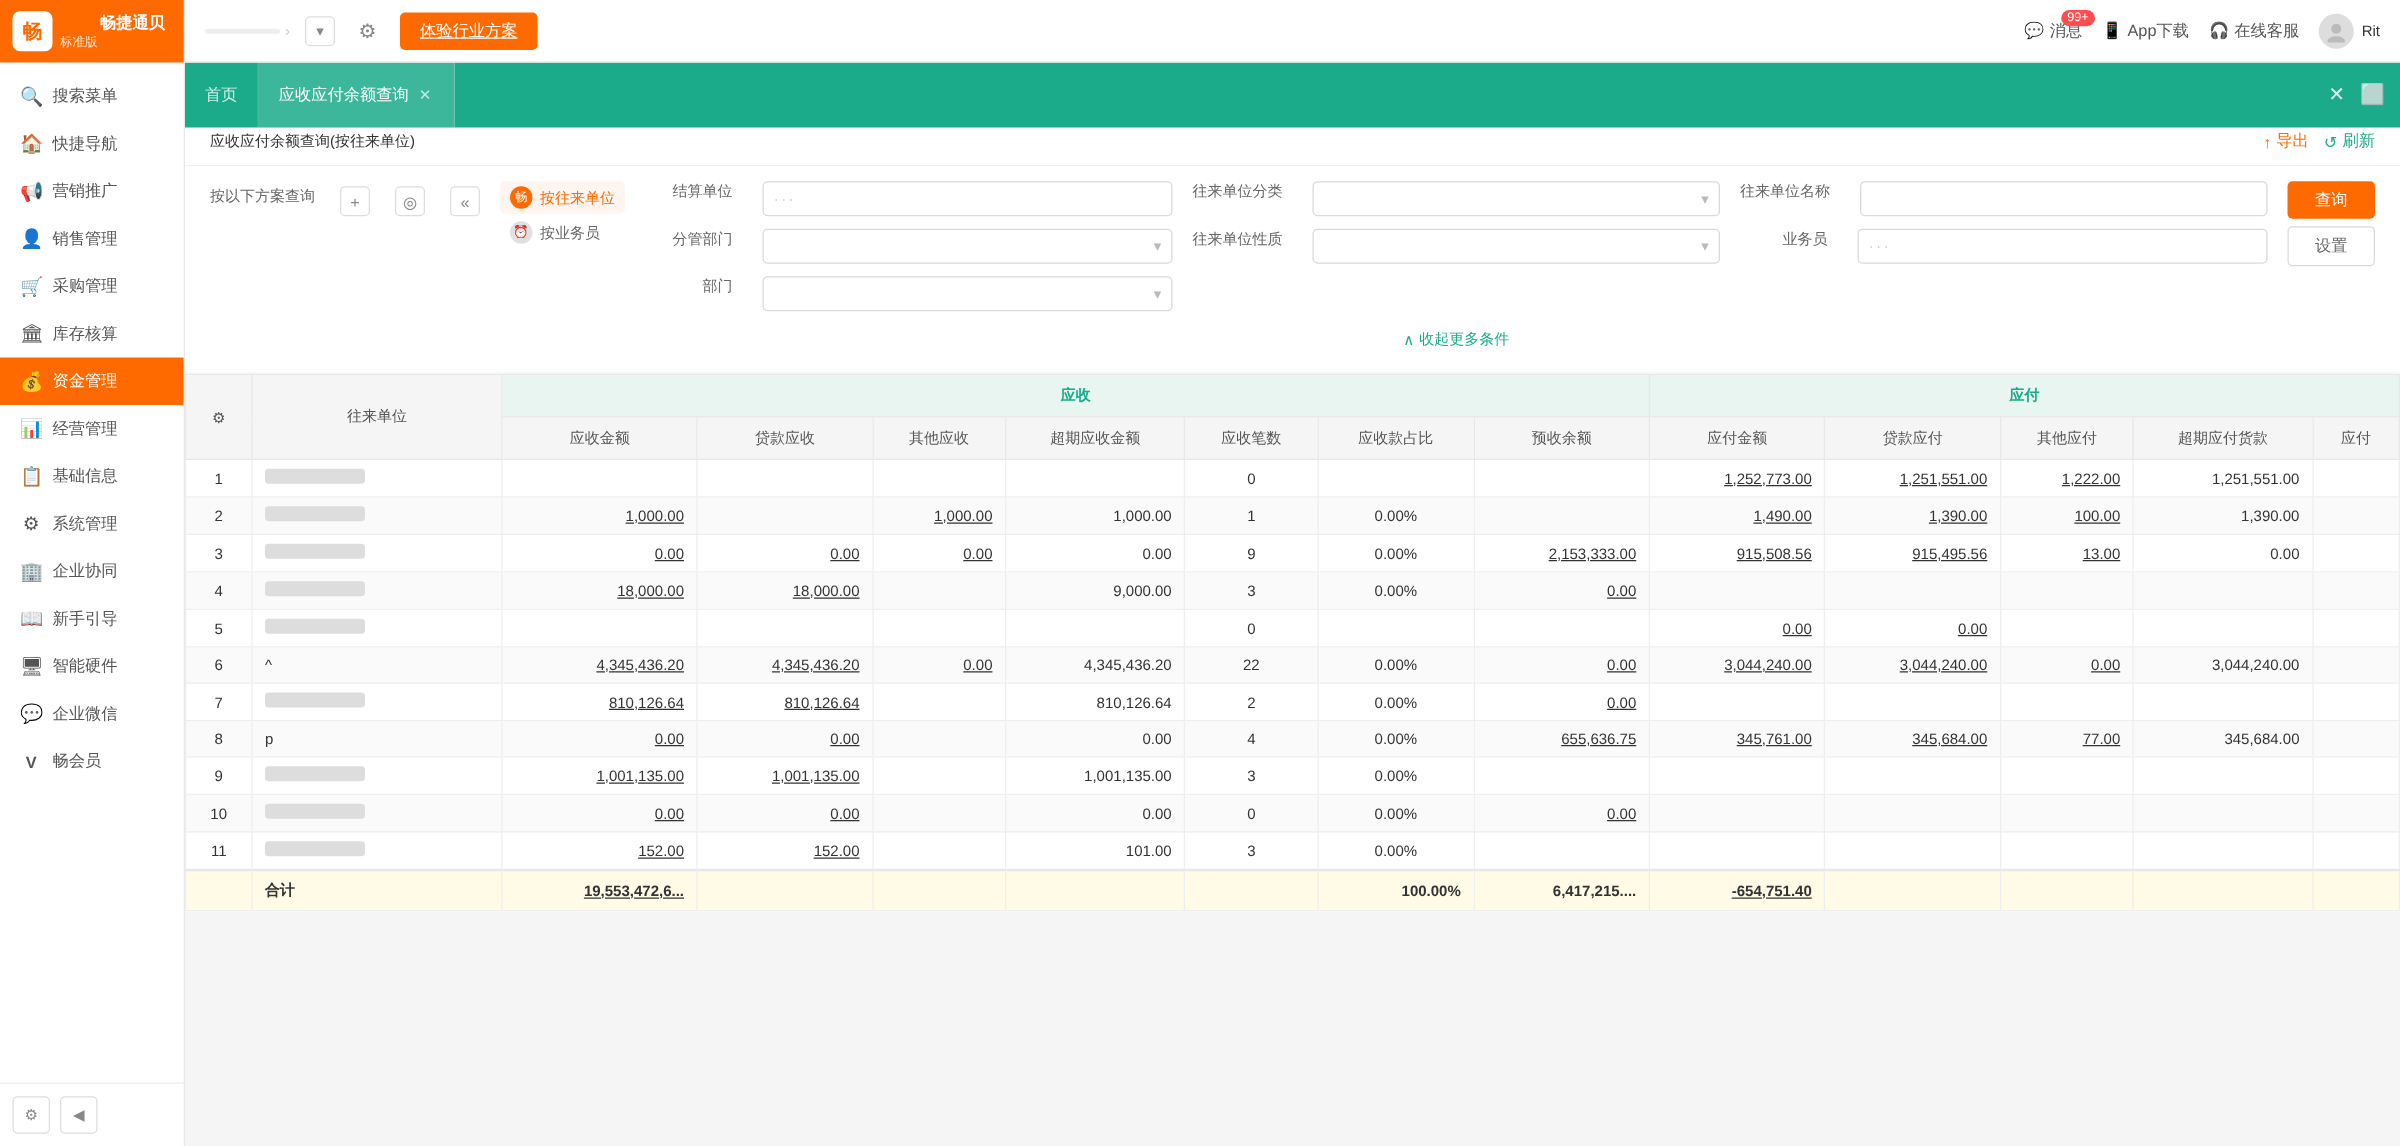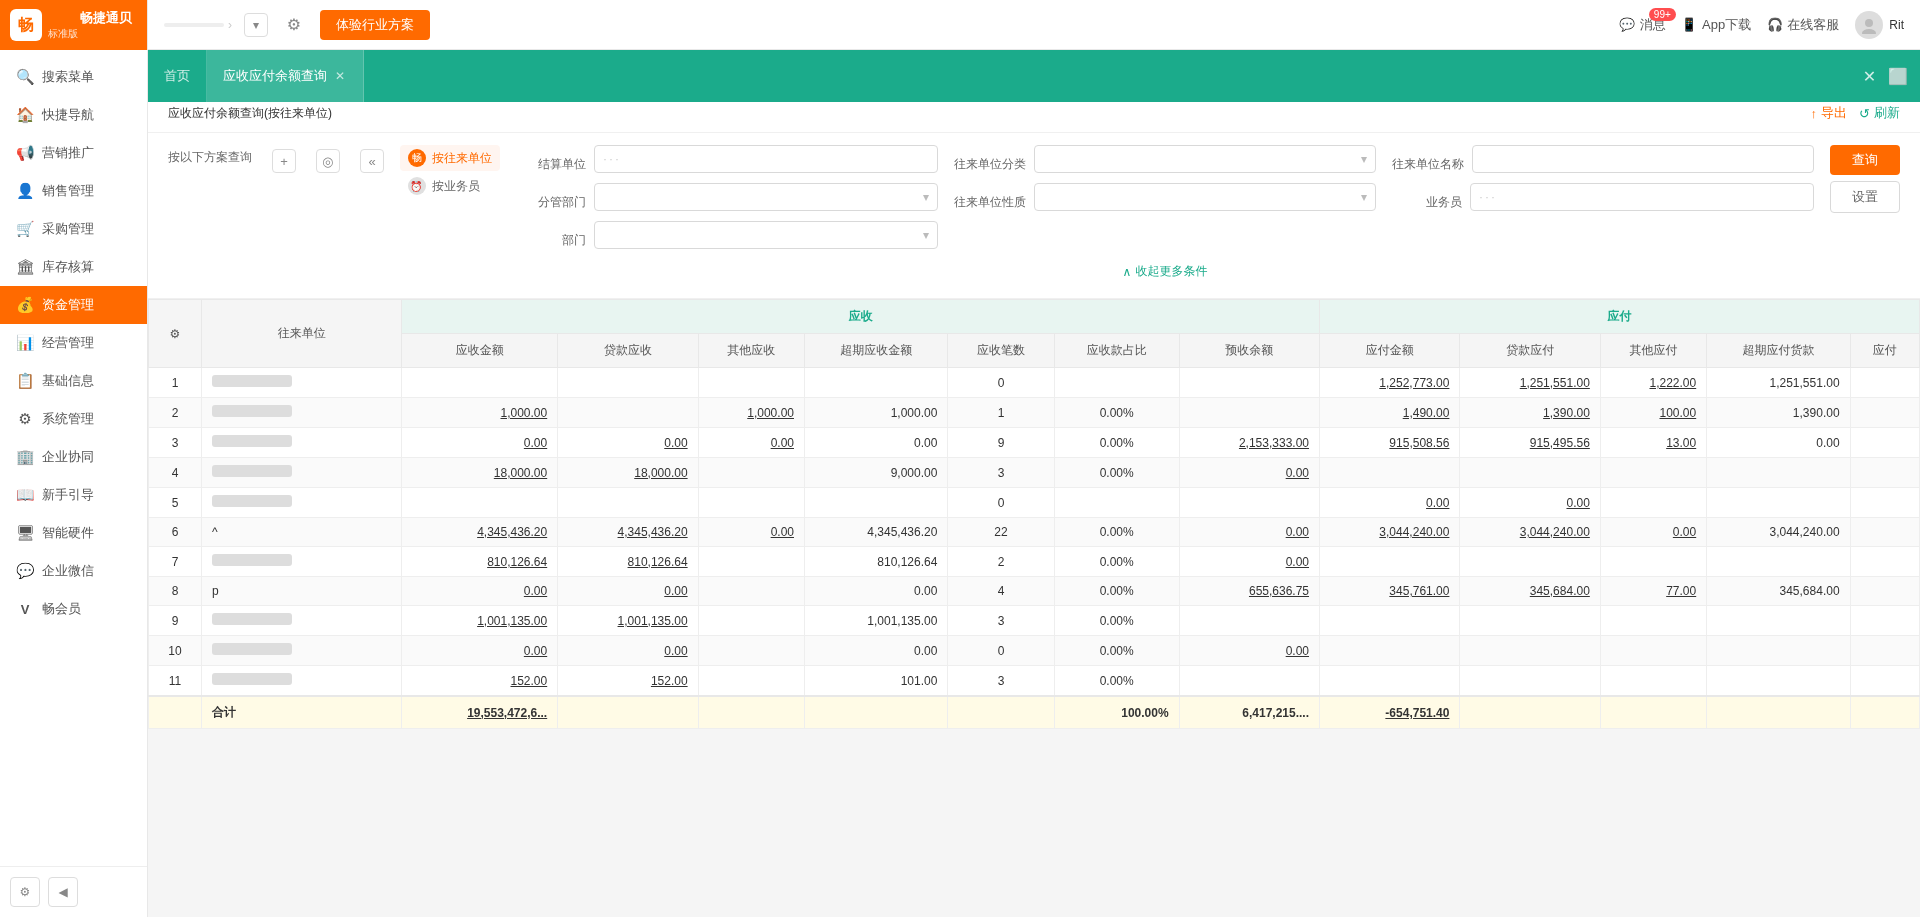--- a/index.html
+++ b/index.html
@@ -28,21 +28,21 @@
 
     
     .top-header {
       position: fixed; left: 148px; top: 0; right: 0; height: 50px;
       background: #fff; border-bottom: 1px solid #e8e8e8; display: flex; align-items: center; padding: 0 16px; gap: 12px; z-index: 100;
     }
     .header-breadcrumb { color: #999; font-size: 12px; display: flex; align-items: center; gap: 4px; }
     .header-breadcrumb-arrow { color: #ccc; }
     .header-nav-btn { width: 24px; height: 24px; border: 1px solid #ddd; border-radius: 4px; display: flex; align-items: center; justify-content: center; cursor: pointer; color: #888; }
     .header-gear { width: 28px; height: 28px; display: flex; align-items: center; justify-content: center; cursor: pointer; color: #888; font-size: 16px; }
-    .header-trial-btn { background: #ff6a00; color: #fff; padding: 6px 16px; border-radius: 4px; font-size: 13px; cursor: pointer; white-space: nowrap; }
+    .header-trial-btn { background: #ff6a00; color: #fff; padding: 6px 16px; border-radius: 4px; font-size: 13px; cursor: pointer; white-space: nowrap; text-decoration: underline; }
     .header-spacer { flex: 1; }
     .header-actions { display: flex; align-items: center; gap: 16px; }
     .header-action-item { display: flex; align-items: center; gap: 4px; cursor: pointer; color: #555; font-size: 13px; position: relative; }
     .badge { background: #ff4d4f; color: #fff; border-radius: 10px; padding: 1px 5px; font-size: 10px; position: absolute; top: -8px; right: -10px; }
     .header-user { display: flex; align-items: center; gap: 6px; cursor: pointer; }
     .header-user-avatar { width: 28px; height: 28px; background: #ddd; border-radius: 50%; display: flex; align-items: center; justify-content: center; color: #999; font-size: 14px; }
 
     
     .tab-bar {
       position: fixed; left: 148px; top: 50px; right: 0; height: 52px;
@@ -78,21 +78,21 @@
 
     
     .filter-area {
       background: #fff; padding: 12px 20px; border-bottom: 1px solid #f0f0f0;
     }
     .filter-tool-btn { width: 24px; height: 24px; border: 1px solid #ddd; border-radius: 4px; display: flex; align-items: center; justify-content: center; cursor: pointer; color: #888; font-size: 13px; }
     .scheme-item { display: flex; align-items: center; gap: 6px; padding: 4px 8px; cursor: pointer; border-radius: 4px; }
     .scheme-item.active { background: #fff5f0; }
     .scheme-icon { width: 18px; height: 18px; border-radius: 50%; background: #ff6a00; display: flex; align-items: center; justify-content: center; color: #fff; font-size: 10px; }
     .scheme-icon2 { width: 18px; height: 18px; border-radius: 50%; background: #e0e0e0; display: flex; align-items: center; justify-content: center; color: #888; font-size: 10px; }
-    .filter-field { display: flex; align-items: flex-end; gap: 8px; }
+    .filter-field { display: flex; align-items: flex-start; gap: 24px; }
     .field-label { color: #666; font-size: 12px; white-space: nowrap; min-width: 70px; text-align: right; }
     .field-input {
       flex: 1; height: 28px; border: 1px solid #d9d9d9; border-radius: 4px;
       padding: 0 8px; font-size: 12px; color: #333; background: #fff; display: flex; align-items: center; justify-content: space-between;
     }
     .field-input .dots { color: #ccc; letter-spacing: 2px; }
     .field-input .arrow { color: #bbb; }
     .collapse-btn { display: flex; align-items: center; gap: 4px; color: #1bab8b; cursor: pointer; font-size: 12px; justify-content: center; padding: 6px 0; }
 
     

